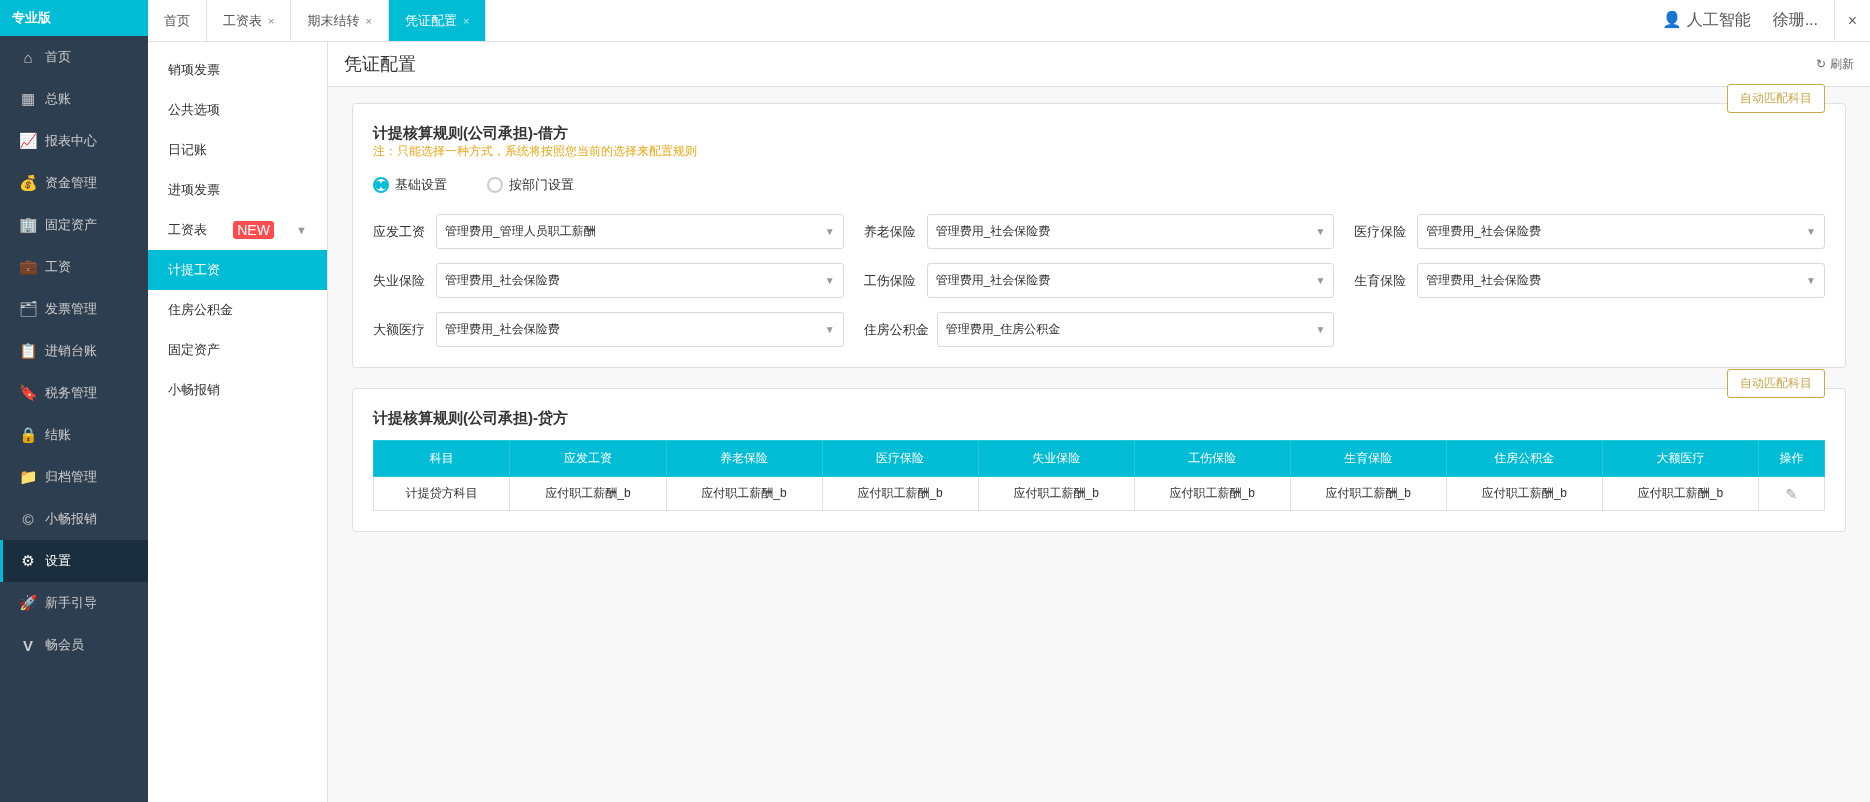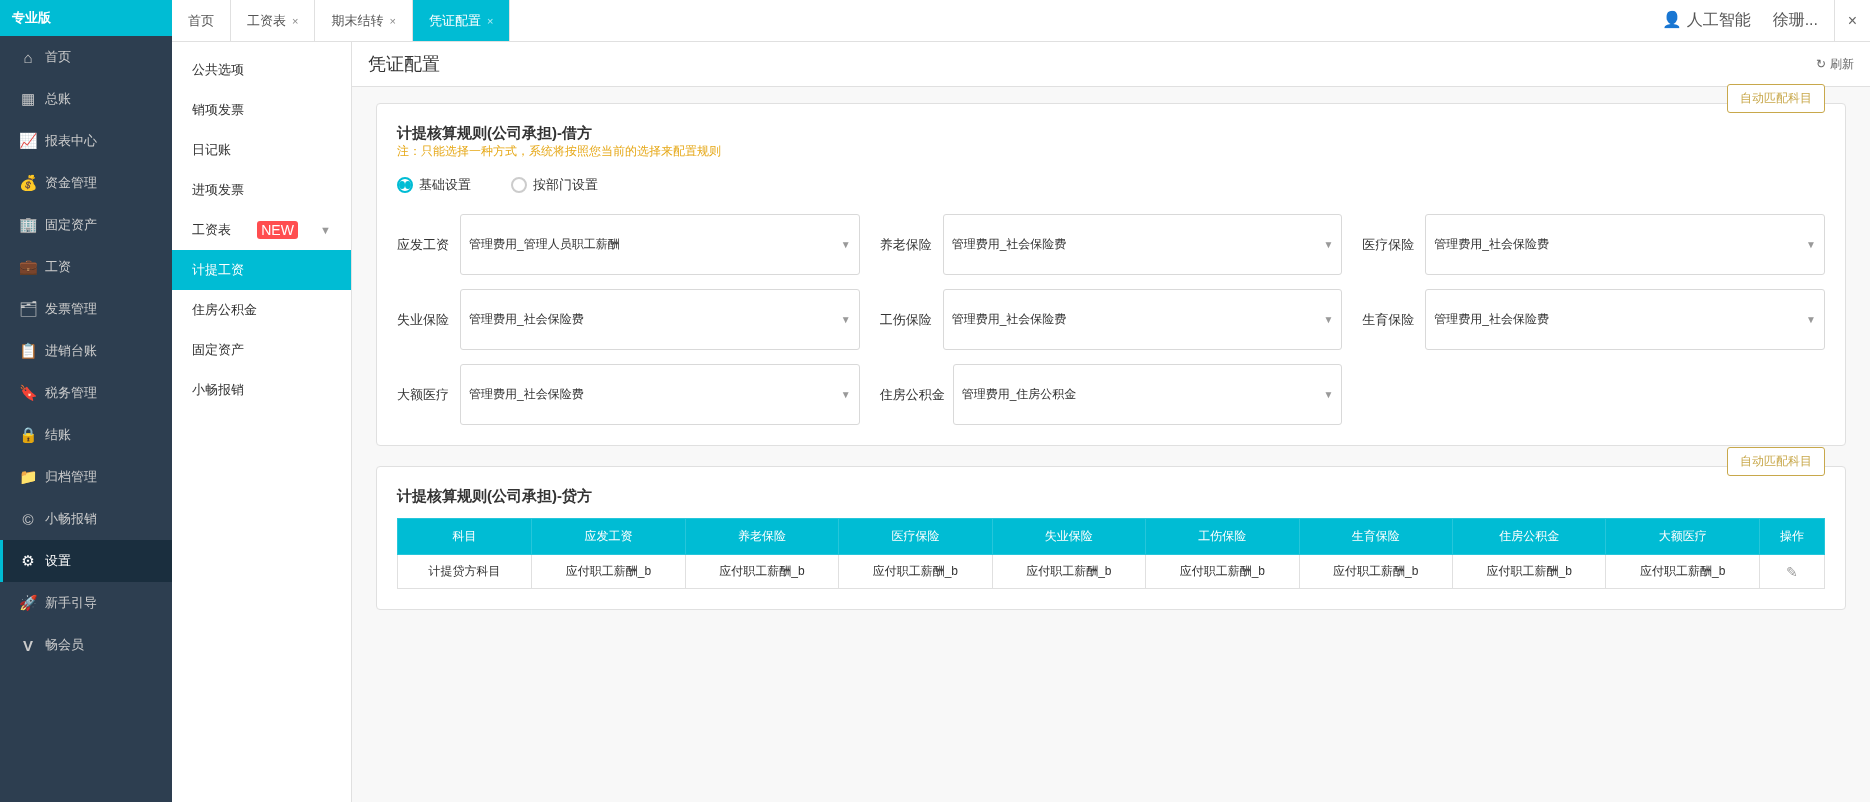--- a/index.html
+++ b/index.html
@@ -1,20 +1,20 @@
 <!DOCTYPE html>
 <html><head>
   <meta charset="utf-8">
   <style>
     * { box-sizing: border-box; margin: 0; padding: 0; }
     body { font-family: "Microsoft YaHei", Arial, sans-serif; font-size: 13px; background: #f5f5f5; display: flex; height: 802px; overflow: hidden; }
 
     
     .sidebar {
-      width: 172px;
+      width: 148px;
       background: #2d3e50;
       color: #fff;
       display: flex;
       flex-direction: column;
       flex-shrink: 0;
       height: 100%;
       overflow-y: auto;
     }
     .sidebar-logo {
       background: #00bcd4;
@@ -239,21 +239,21 @@
     .form-label {
       font-size: 13px;
       color: #333;
       white-space: nowrap;
       min-width: 55px;
     }
     .form-select {
       flex: 1;
       border: 1px solid #d9d9d9;
       border-radius: 3px;
-      padding: 21px 8px;
+      padding: 8px 8px;
       font-size: 12px;
       color: #333;
       background: #fff;
       display: flex;
       align-items: center;
       justify-content: space-between;
       cursor: pointer;
       min-width: 0;
     }
     .form-select .select-text {
@@ -385,24 +385,24 @@
       <span>👤 人工智能</span>
       <span>徐珊...</span>
     </div>
     <div class="close-panel-btn">×</div>
   </div>
 
   <div class="content">
 
     <div class="left-nav">
       <div class="left-nav-item">
+        <span>销项发票</span>
+      </div>
+      <div class="left-nav-item">
         <span>公共选项</span>
-      </div>
-      <div class="left-nav-item">
-        <span>销项发票</span>
       </div>
       <div class="left-nav-item">
         <span>日记账</span>
       </div>
       <div class="left-nav-item">
         <span>进项发票</span>
       </div>
       <div class="left-nav-item">
         <span>工资表</span>
         <span class="new-badge">NEW</span>

